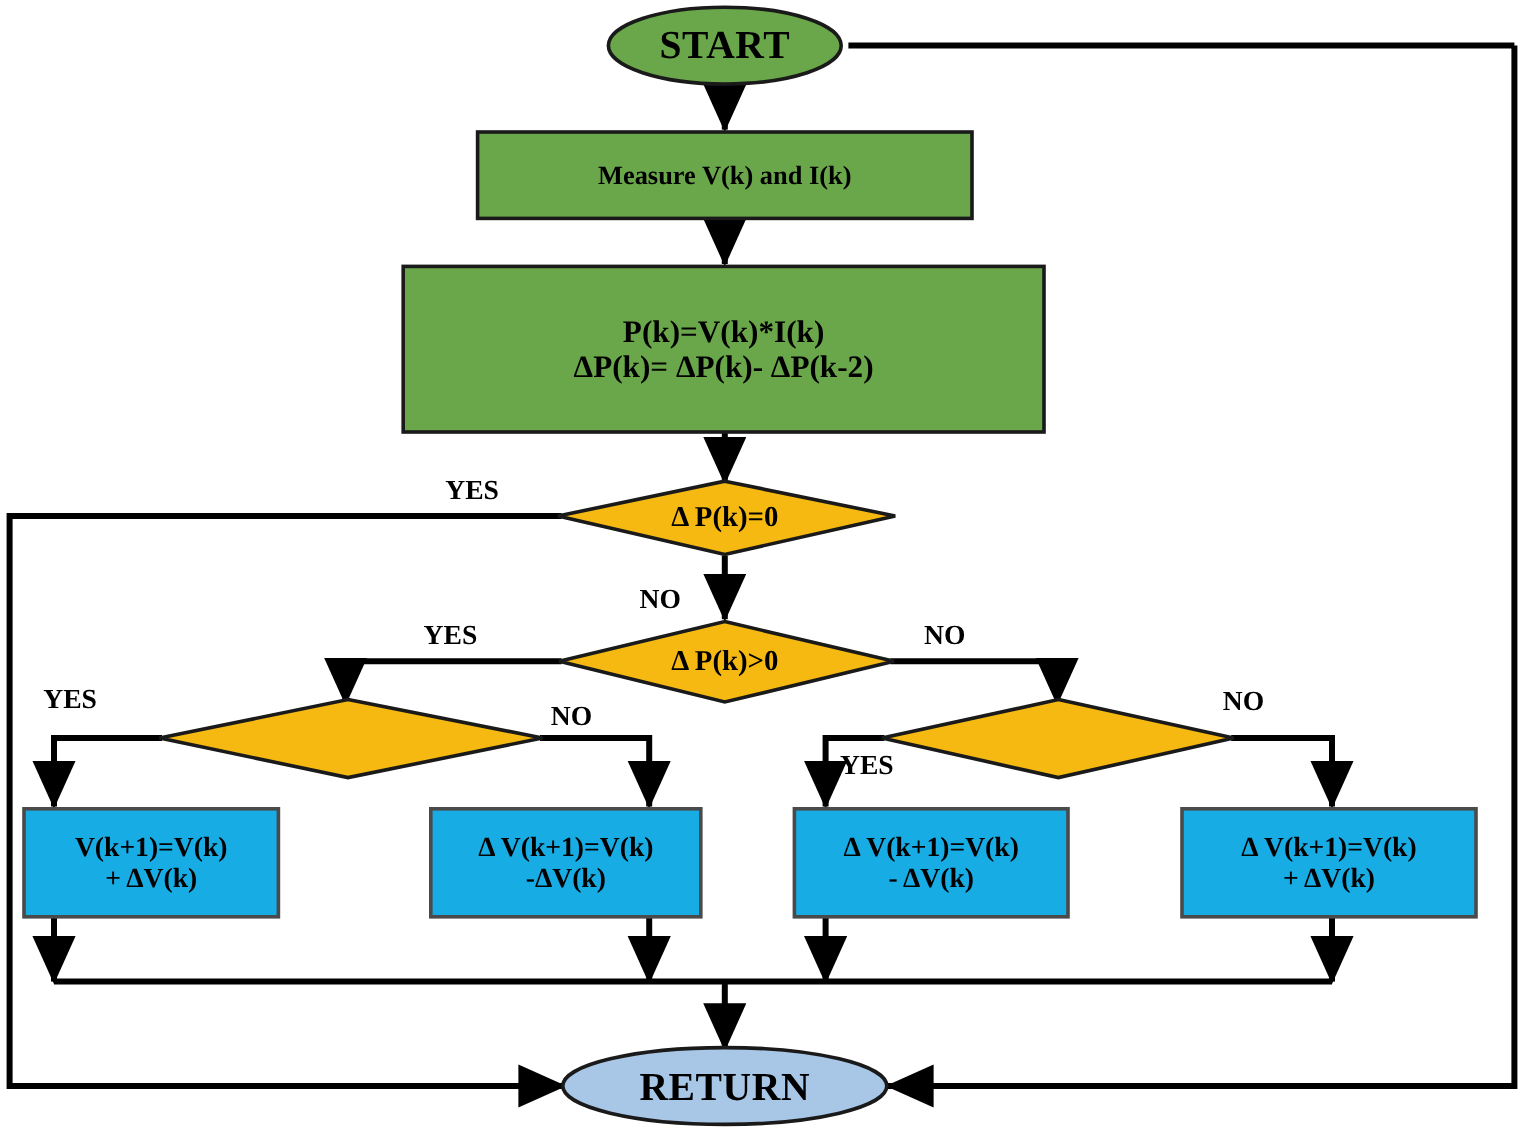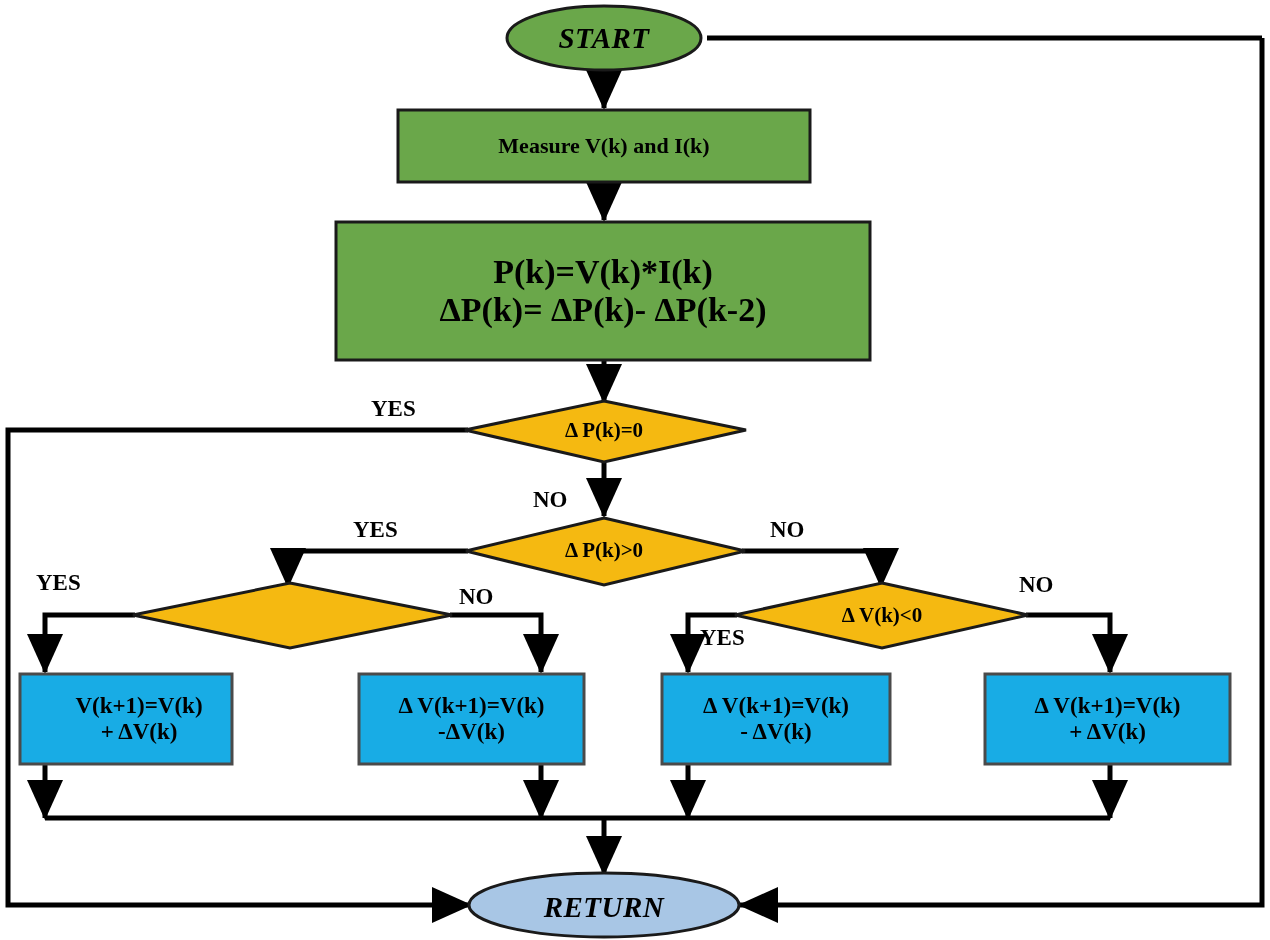--- a/index.html
+++ b/index.html
@@ -30,24 +30,24 @@
     align-items: center;
     justify-content: center;
     flex-direction: column;
     text-align: center;
     font-weight: bold;
     color: #000000;
     pointer-events: none;
     line-height: 1.12;
     white-space: pre;
   }
-  .terminal-label { font-size: 29px; letter-spacing: 0.5px; font-style: italic; }
+  .terminal-label { font-size: 33px; letter-spacing: 0.5px; }
   .process-label  { font-size: 22px; }
-  .big-process-label { font-size: 34px; }
-  .decision-label { font-size: 21px; }
+  .big-process-label { font-size: 26px; }
+  .decision-label { font-size: 24px; }
   .action-label   { font-size: 23px; }
   .edge-label {
     position: absolute;
     font-weight: bold;
     font-size: 23px;
     color: #000000;
     white-space: nowrap;
   }
 </style>
 </head>
@@ -121,23 +121,22 @@
   <div class="node-label big-process-label" style="left:336px; top:222px; width:534px; height:138px;">
     <span>P(k)=V(k)*I(k)</span>
     <span>ΔP(k)= ΔP(k)- ΔP(k-2)</span>
   </div>
 
   <div class="node-label decision-label" style="left:504px; top:400px; width:200px; height:62px;">Δ P(k)=0</div>
 
   <div class="node-label decision-label" style="left:504px; top:520px; width:200px; height:62px;">Δ P(k)&gt;0</div>
 
 
-  <div class="node-label decision-label" style="left:784px; top:585px; width:196px; height:62px;">Δ V(k)&lt;0</div>
 
-  <div class="node-label action-label" style="left:20px; top:674px; width:212px; height:90px;padding-left:13px;">
+  <div class="node-label action-label" style="left:20px; top:674px; width:212px; height:90px;">
     <span>V(k+1)=V(k)</span>
     <span>+ ΔV(k)</span>
   </div>
 
   <div class="node-label action-label" style="left:359px; top:674px; width:225px; height:90px;">
     <span>Δ V(k+1)=V(k)</span>
     <span>-ΔV(k)</span>
   </div>
 
   <div class="node-label action-label" style="left:662px; top:674px; width:228px; height:90px;">

